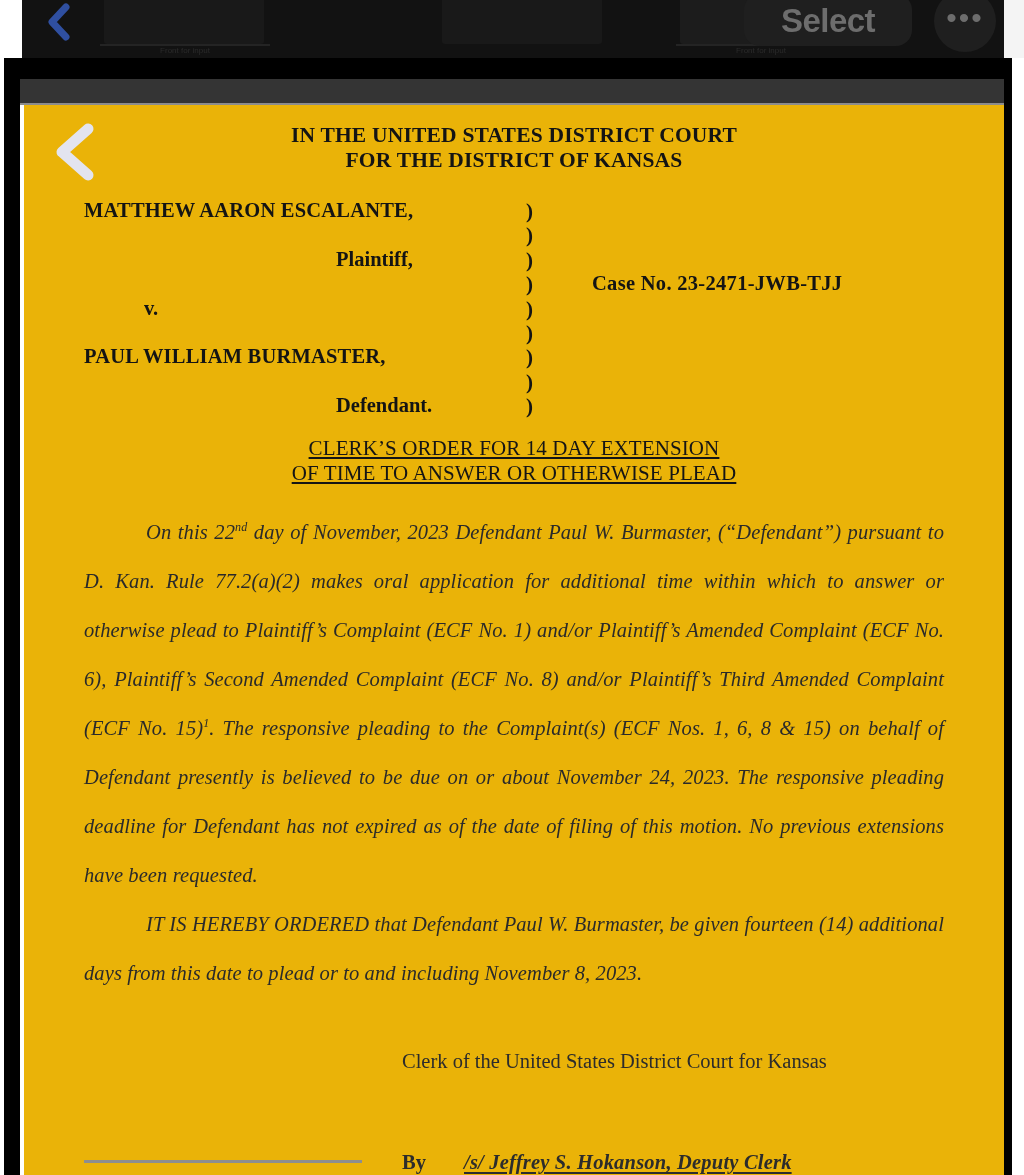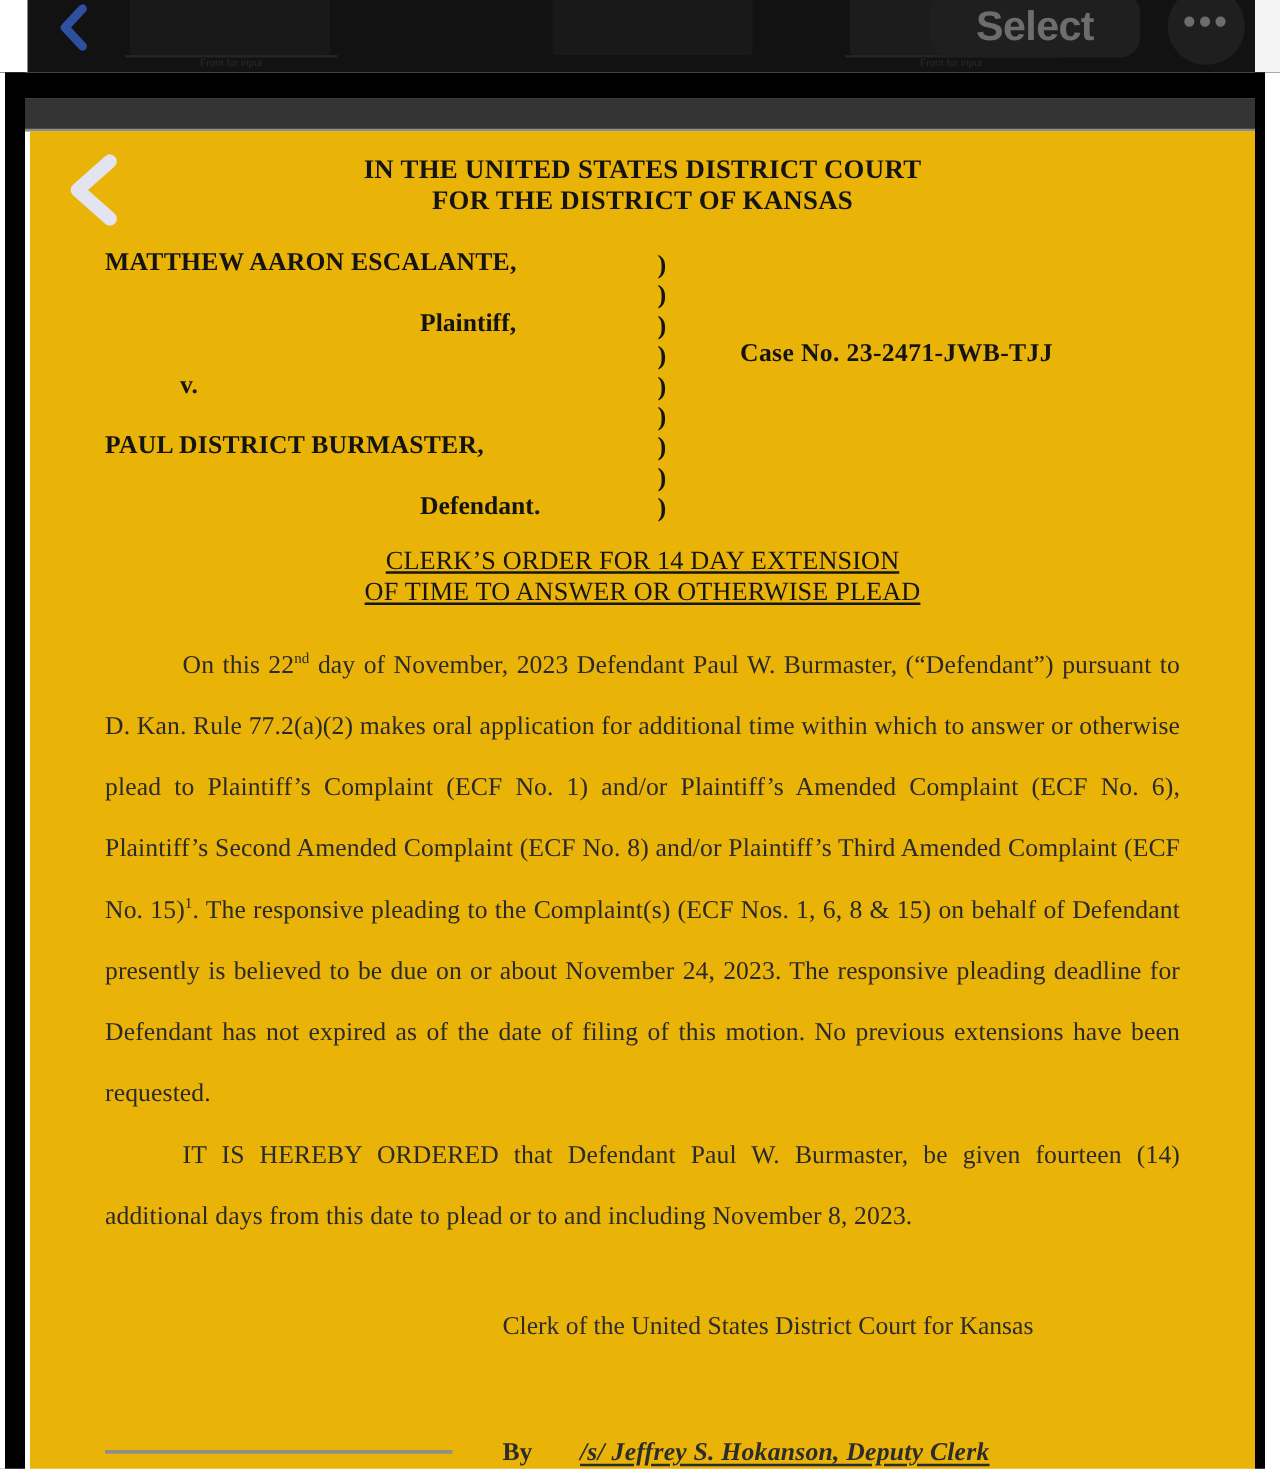--- a/index.html
+++ b/index.html
@@ -249,20 +249,21 @@
 
   .body-p {
     margin: 0;
     padding: 0 60px 0 60px;
     font-size: 20.5px;
     line-height: 49px;
     text-align: justify;
     text-indent: 62px;
     color: #2a2a2a;
     letter-spacing: 0.1px;
+    font-style: italic;
   }
   .body-p.first { margin-top: 22px; }
   .body-p.second { margin-top: 0px; }
   .body-p sup {
     font-size: 12px;
     vertical-align: super;
     line-height: 0;
   }
 
   .signature-block {
@@ -351,21 +352,21 @@
 
     <div class="court-header">
       <div>IN THE UNITED STATES DISTRICT COURT</div>
       <div>FOR THE DISTRICT OF KANSAS</div>
     </div>
 
     <div class="caption">
       <div class="cap-party" style="top:0px">MATTHEW AARON ESCALANTE,</div>
       <div class="cap-role" style="top:49px">Plaintiff,</div>
       <div class="cap-v" style="top:98px">v.</div>
-      <div class="cap-party" style="top:146px">PAUL DISTRICT BURMASTER,</div>
+      <div class="cap-party" style="top:146px">PAUL WILLIAM BURMASTER,</div>
       <div class="cap-role" style="top:195px">Defendant.</div>
 
       <div class="paren-col">
         <div>)</div>
         <div>)</div>
         <div>)</div>
         <div>)</div>
         <div>)</div>
         <div>)</div>
         <div>)</div>

